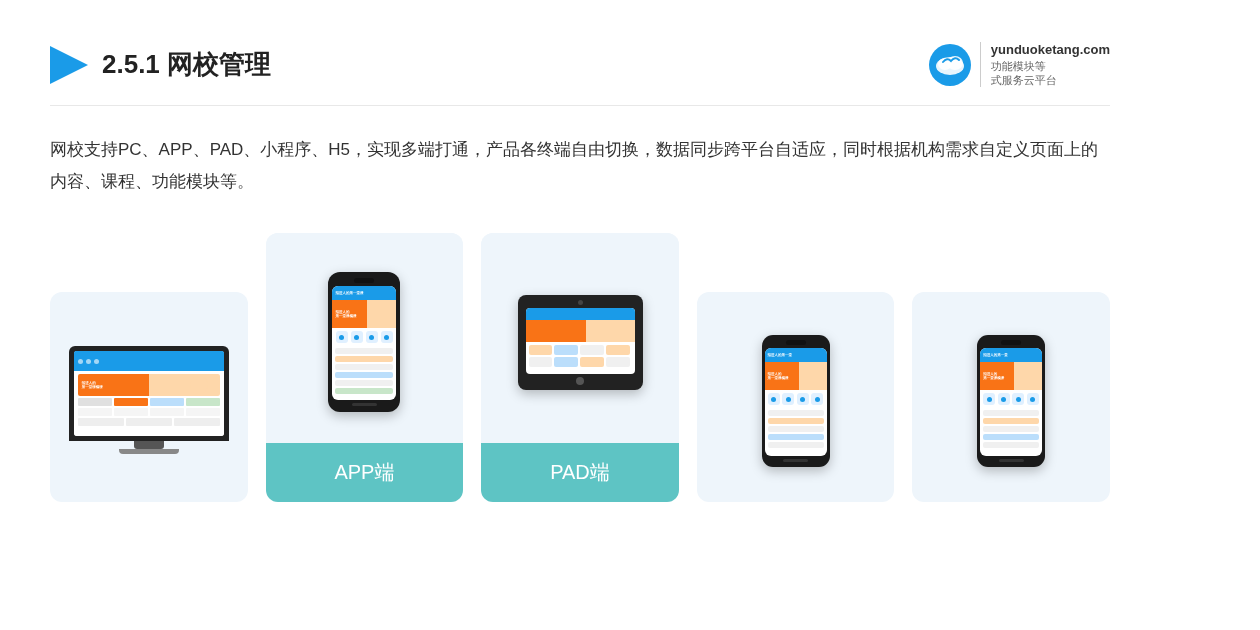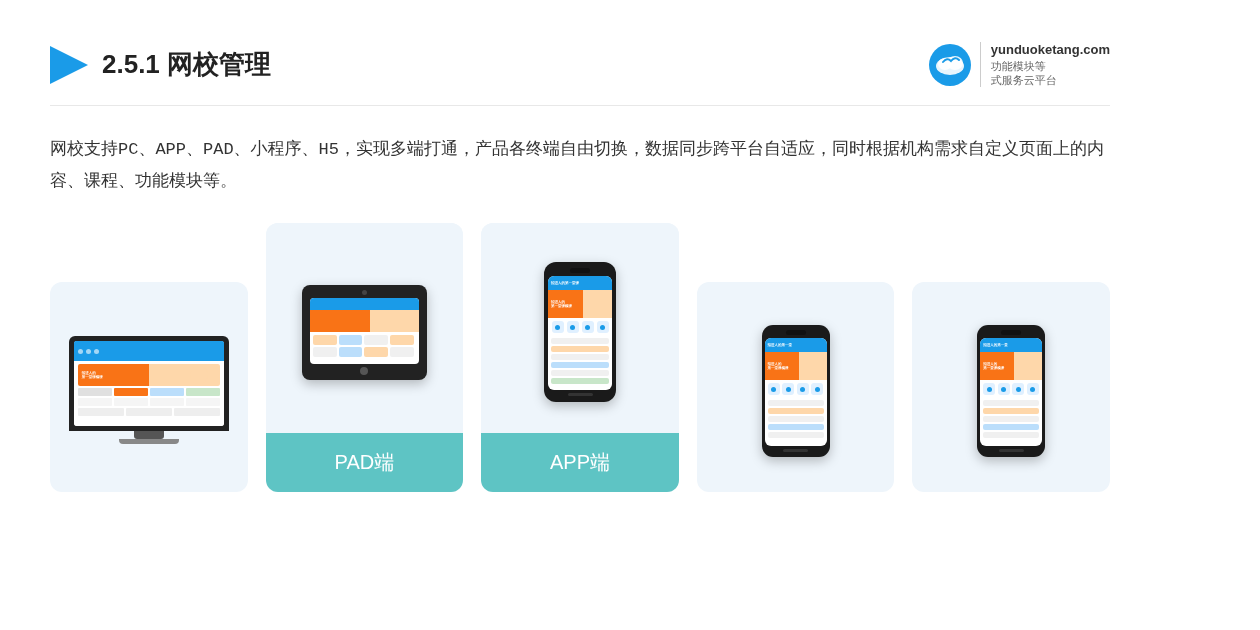--- a/index.html
+++ b/index.html
@@ -86,22 +86,21 @@
     .logo-sub {
       font-size: 11px;
       color: #666;
     }
 
     
     .description {
       font-size: 17px;
       color: #333;
       line-height: 1.85;
-      margin-bottom: 26px;
-      font-family: Liberation Mono, monospace;
+      margin-bottom: 36px;
     }
 
     
     .cards-row {
       display: flex;
       gap: 18px;
       justify-content: center;
       align-items: flex-end;
     }
 
@@ -516,20 +515,60 @@
           <div style="display:flex;flex-direction:column;align-items:center;">
             <div class="pc-stand"></div>
             <div class="pc-base"></div>
           </div>
         </div>
       </div>
     </div>
 
     <div class="device-card">
       <div class="device-card-image">
+        <div class="phone-mockup">
+          <div class="phone-notch"></div>
+          <div class="phone-screen">
+            <div class="phone-screen-header">
+              <div class="phone-screen-header-text">招进人的第一堂课</div>
+            </div>
+            <div class="phone-hero">
+              <div class="phone-hero-text">招进人的<br>第一堂课模课</div>
+            </div>
+            <div class="phone-icons-row">
+              <div class="phone-icon-item">
+                  <div class="phone-icon-dot"></div>
+                </div>
+              <div class="phone-icon-item">
+                  <div class="phone-icon-dot"></div>
+                </div>
+              <div class="phone-icon-item">
+                  <div class="phone-icon-dot"></div>
+                </div>
+              <div class="phone-icon-item">
+                  <div class="phone-icon-dot"></div>
+                </div>
+            </div>
+            <div class="phone-content-rows">
+              <div class="phone-row-block"></div>
+              <div class="phone-row-colored" style="background:#fed7aa;"></div>
+              <div class="phone-row-block"></div>
+              <div class="phone-row-colored" style="background:#bbdefb;"></div>
+              <div class="phone-row-block"></div>
+              <div class="phone-row-colored" style="background:#c8e6c9;"></div>
+            </div>
+          </div>
+          <div class="phone-bottom"></div>
+        </div>
+      </div>
+      <div class="device-card-label">APP端</div>
+    </div>
+
+    <div class="device-card">
+      <div class="device-card-image">
         <div class="tablet-mockup">
           <div class="tablet-camera"></div>
           <div class="tablet-screen">
             <div class="tablet-screen-header"></div>
             <div class="tablet-hero"></div>
             <div class="tablet-grid">
               <div class="tablet-cell tablet-cell-color"></div>
               <div class="tablet-cell tablet-cell-color2"></div>
               <div class="tablet-cell"></div>
               <div class="tablet-cell tablet-cell-color"></div>
@@ -540,25 +579,25 @@
             </div>
           </div>
           <div class="tablet-home-btn"></div>
         </div>
       </div>
       <div class="device-card-label">PAD端</div>
     </div>
 
     <div class="device-card">
       <div class="device-card-image">
-        <div class="phone-mockup">
+        <div class="phone-small-mockup">
           <div class="phone-notch"></div>
           <div class="phone-screen">
             <div class="phone-screen-header">
-              <div class="phone-screen-header-text">招进人的第一堂课</div>
+              <div class="phone-screen-header-text">招进人的第一堂</div>
             </div>
             <div class="phone-hero">
               <div class="phone-hero-text">招进人的<br>第一堂课模课</div>
             </div>
             <div class="phone-icons-row">
               <div class="phone-icon-item">
                   <div class="phone-icon-dot"></div>
                 </div>
               <div class="phone-icon-item">
                   <div class="phone-icon-dot"></div>
@@ -569,27 +608,25 @@
               <div class="phone-icon-item">
                   <div class="phone-icon-dot"></div>
                 </div>
             </div>
             <div class="phone-content-rows">
               <div class="phone-row-block"></div>
               <div class="phone-row-colored" style="background:#fed7aa;"></div>
               <div class="phone-row-block"></div>
               <div class="phone-row-colored" style="background:#bbdefb;"></div>
               <div class="phone-row-block"></div>
-              <div class="phone-row-colored" style="background:#c8e6c9;"></div>
             </div>
           </div>
           <div class="phone-bottom"></div>
         </div>
       </div>
-      <div class="device-card-label">APP端</div>
     </div>
 
     <div class="device-card">
       <div class="device-card-image">
         <div class="phone-small-mockup">
           <div class="phone-notch"></div>
           <div class="phone-screen">
             <div class="phone-screen-header">
               <div class="phone-screen-header-text">招进人的第一堂</div>
             </div>
@@ -616,52 +653,14 @@
               <div class="phone-row-block"></div>
               <div class="phone-row-colored" style="background:#bbdefb;"></div>
               <div class="phone-row-block"></div>
             </div>
           </div>
           <div class="phone-bottom"></div>
         </div>
       </div>
     </div>
 
-    <div class="device-card">
-      <div class="device-card-image">
-        <div class="phone-small-mockup">
-          <div class="phone-notch"></div>
-          <div class="phone-screen">
-            <div class="phone-screen-header">
-              <div class="phone-screen-header-text">招进人的第一堂</div>
-            </div>
-            <div class="phone-hero">
-              <div class="phone-hero-text">招进人的<br>第一堂课模课</div>
-            </div>
-            <div class="phone-icons-row">
-              <div class="phone-icon-item">
-                  <div class="phone-icon-dot"></div>
-                </div>
-              <div class="phone-icon-item">
-                  <div class="phone-icon-dot"></div>
-                </div>
-              <div class="phone-icon-item">
-                  <div class="phone-icon-dot"></div>
-                </div>
-              <div class="phone-icon-item">
-                  <div class="phone-icon-dot"></div>
-                </div>
-            </div>
-            <div class="phone-content-rows">
-              <div class="phone-row-block"></div>
-              <div class="phone-row-colored" style="background:#fed7aa;"></div>
-              <div class="phone-row-block"></div>
-              <div class="phone-row-colored" style="background:#bbdefb;"></div>
-              <div class="phone-row-block"></div>
-            </div>
-          </div>
-          <div class="phone-bottom"></div>
-        </div>
-      </div>
-    </div>
-
   </div>
 </div>
 
 </body></html>

